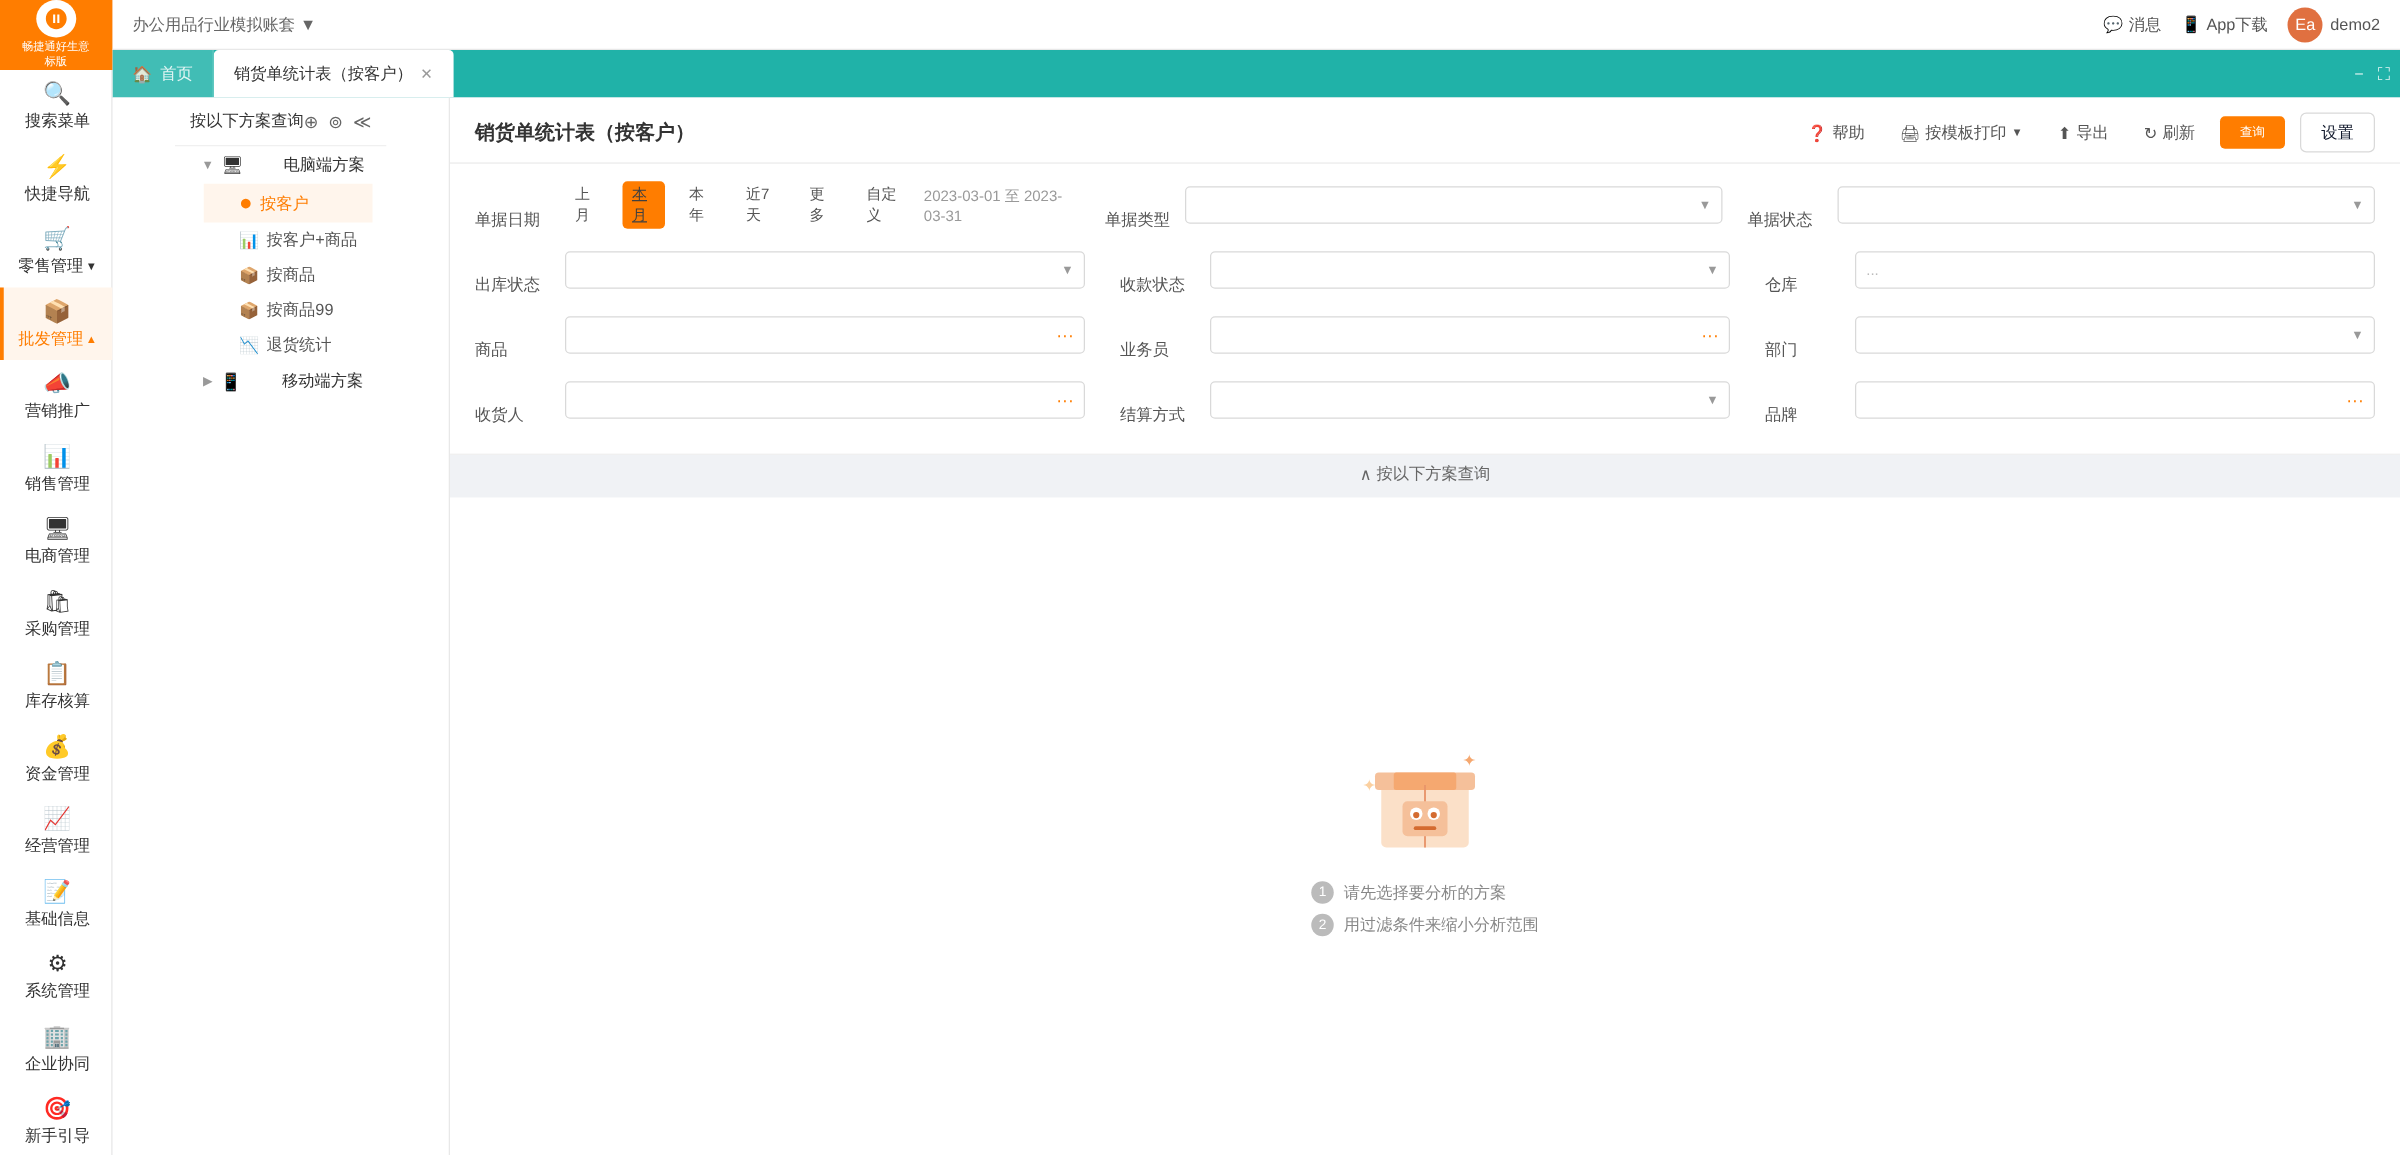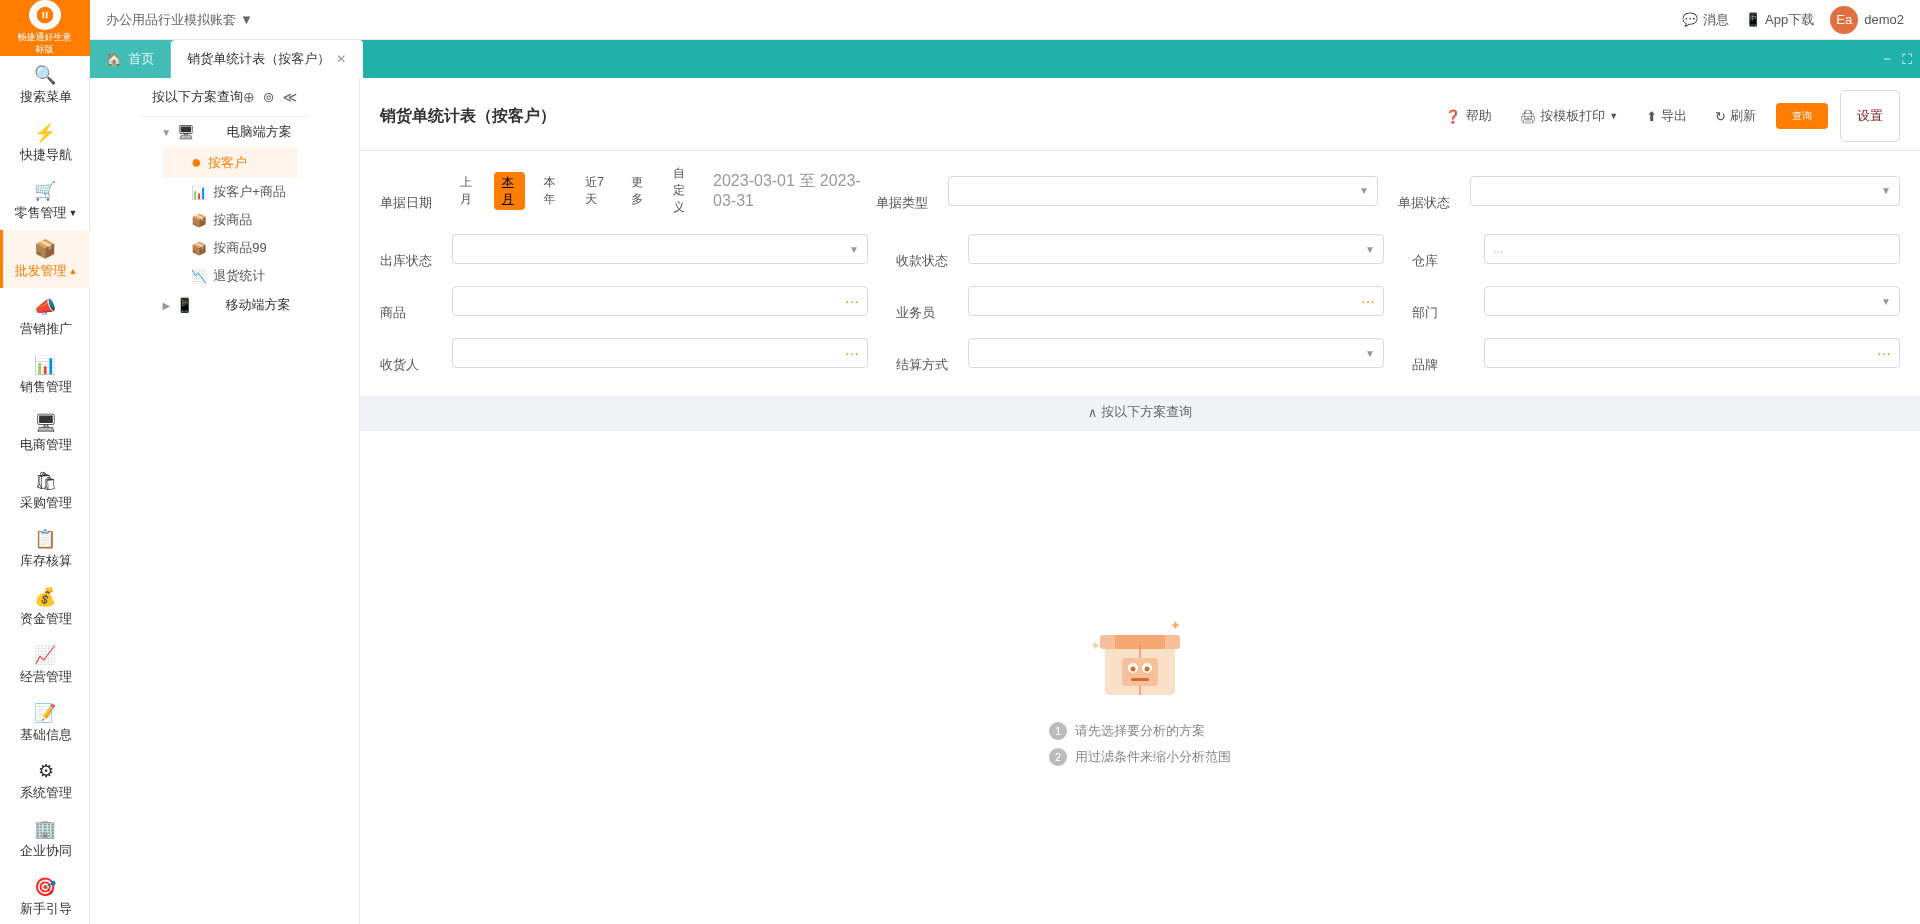--- a/index.html
+++ b/index.html
@@ -186,23 +186,23 @@
       background: #ff7d00;
       color: #fff;
       border: none;
       padding: 6px 16px;
       border-radius: 4px;
       cursor: pointer;
       font-size: 10px;
     }
     .btn-settings {
       background: #fff;
-      color: #7f1d1d;
+      color: #0f172a;
       border: 1px solid #d9d9d9;
-      padding: 16px 16px;
+      padding: 6px 16px;
       border-radius: 5px;
       cursor: pointer;
       font-size: 13px;
     }
 
     
     .filter-area {
       background: #fff;
       padding: 12px 20px;
     }
@@ -214,22 +214,22 @@
     }
     .filter-label { color: #555; width: 60px; flex-shrink: 0; font-size: 13px; margin-top: 24px; }
     .date-tabs { display: flex; align-items: center; gap: 11px; }
     .date-tab {
       padding: 2px 8px;
       border-radius: 4px;
       cursor: pointer;
       font-size: 12px;
       color: #555;
     }
-    .date-tab.active { background: #ff7d00; color: #000000; text-decoration: underline; }
-    .date-range { font-size: 16px; color: #999; margin-left: 4px; }
+    .date-tab.active { background: #ff7d00; color: #404040; text-decoration: underline; }
+    .date-range { font-size: 12px; color: #999; margin-left: 4px; }
     .select-box {
       flex: 1;
       height: 30px;
       border: 1px solid #d9d9d9;
       border-radius: 4px;
       padding: 0 8px;
       display: flex;
       align-items: center;
       justify-content: space-between;
       cursor: pointer;
@@ -480,21 +480,21 @@
             <div class="date-tabs">
               <span class="date-tab">上月</span>
               <span class="date-tab active">本月</span>
               <span class="date-tab">本年</span>
               <span class="date-tab">近7天</span>
               <span class="date-tab">更多</span>
               <span class="date-tab">自定义</span>
             </div>
             <span class="date-range">2023-03-01 至 2023-03-31</span>
           </div>
-          <span class="filter-label" style="width:60px;">单据类型</span>
+          <span class="filter-label" style="width:60px;text-align:right;">单据类型</span>
           <div class="select-box" style="flex:1.5;">
             <span class="placeholder"></span>
             <span class="arrow">▼</span>
           </div>
           <span class="filter-label" style="width:60px;margin-left:8px;">单据状态</span>
           <div class="select-box" style="flex:1.5;">
             <span class="placeholder"></span>
             <span class="arrow">▼</span>
           </div>
         </div>

